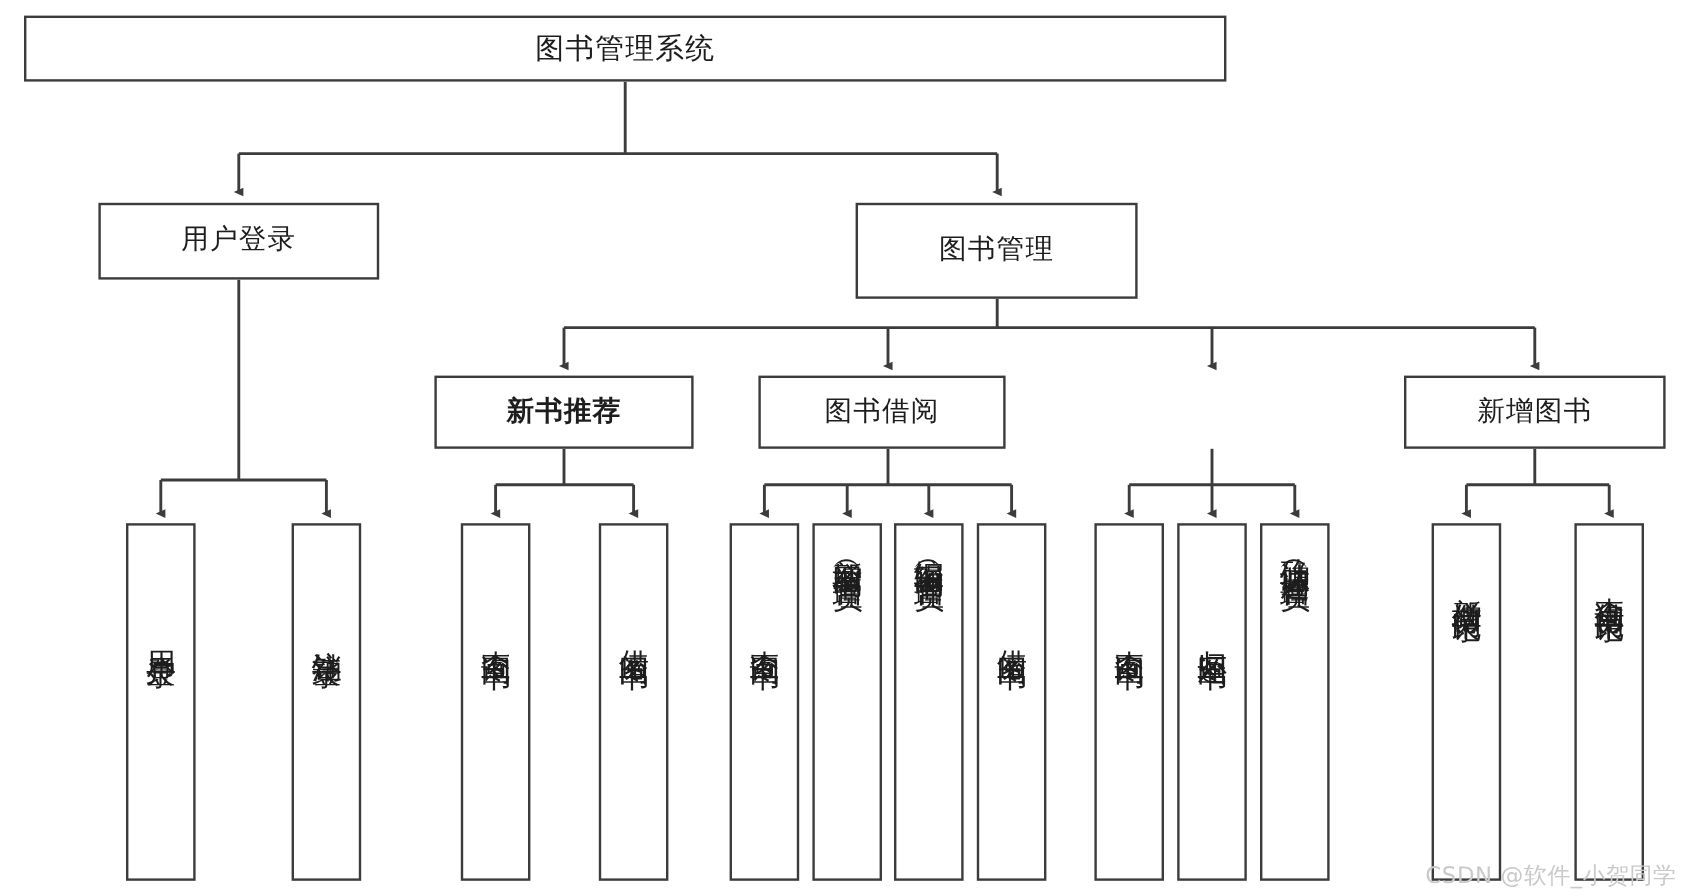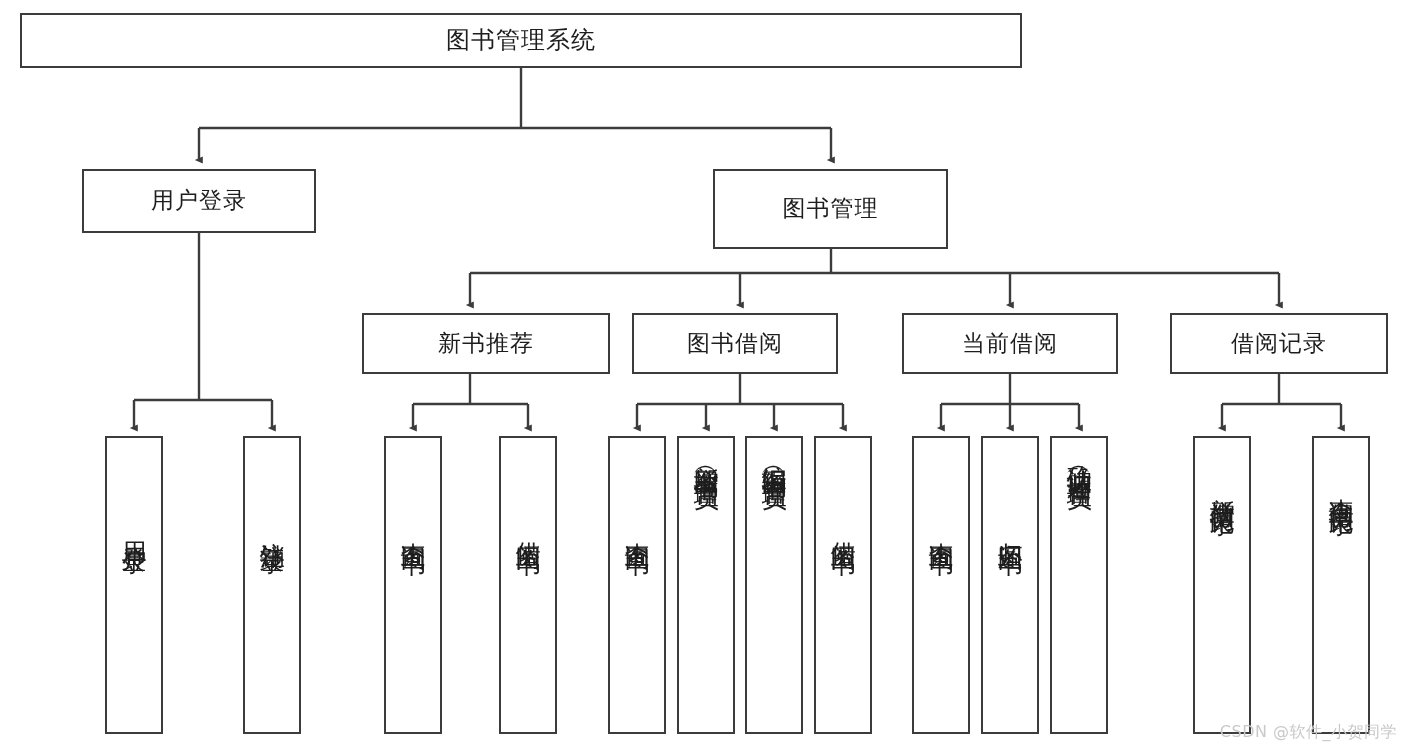--- a/index.html
+++ b/index.html
@@ -50,21 +50,21 @@
     font-size:25px;
     line-height:1.18;
     letter-spacing:3px;
     white-space:nowrap;
     color:#1d1d1d;
   }
   .watermark{
     position:absolute;
     right:8px;
     bottom:4px;
-    font-size:16px;
+    font-size:19px;
     color:#c9c9c9;
     white-space:nowrap;
     z-index:5;
     letter-spacing:0.5px;
   }
 </style>
 </head>
 <body>
 
 <div id="chart">
@@ -118,27 +118,26 @@
       <path d="M1341,404 L1341,428" marker-end="url(#arrow)"></path>
     </g>
   </svg>
 
   <div class="node horiz root" style="left:20px;top:13px;width:1002px;height:55px;">图书管理系统</div>
 
   <div class="node horiz" style="left:82px;top:169px;width:234px;height:64px;">用户登录</div>
 
   <div class="node horiz" style="left:713px;top:169px;width:235px;height:80px;">图书管理</div>
 
-  <div class="node horiz" style="left:362px;top:313px;width:248px;height:61px;">新书推荐</div>
+  <div class="node horiz" style="left:362px;top:313px;width:216px;height:61px;font-weight:bold;">新书推荐</div>
 
   <div class="node horiz" style="left:632px;top:313px;width:206px;height:61px;">图书借阅</div>
 
-  <div class="node horiz" style="left:902px;top:313px;width:216px;height:61px;">当前借阅</div>
 
-  <div class="node horiz" style="left:1170px;top:313px;width:218px;height:61px;">借阅记录</div>
+  <div class="node horiz" style="left:1170px;top:313px;width:218px;height:61px;">新增图书</div>
 
   <div class="node vert" style="left:105px;top:436px;width:58px;height:298px;">
     <span class="vtext" style="margin-top:84px;">用户登录</span>
   </div>
 
   <div class="node vert" style="left:243px;top:436px;width:58px;height:298px;">
     <span class="vtext" style="margin-top:84px;">注销登录</span>
   </div>
 
   <div class="node vert" style="left:384px;top:436px;width:58px;height:298px;">

